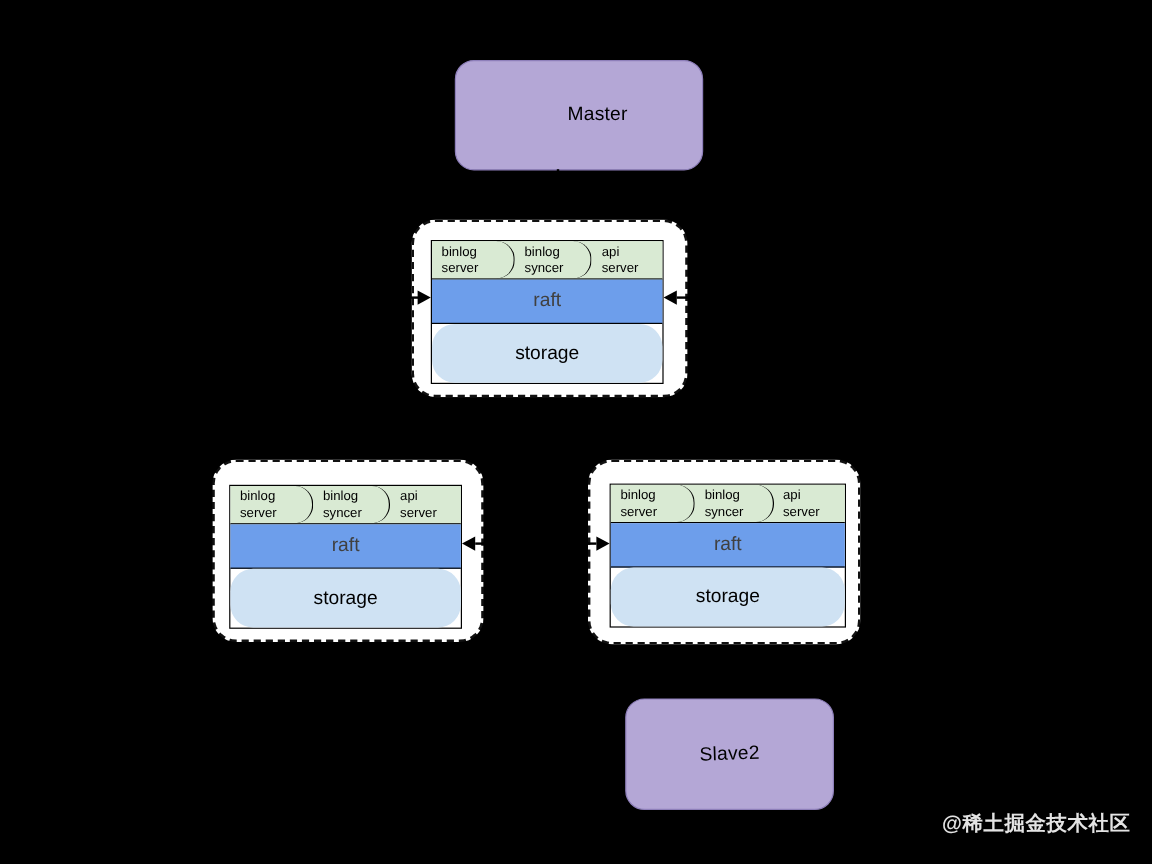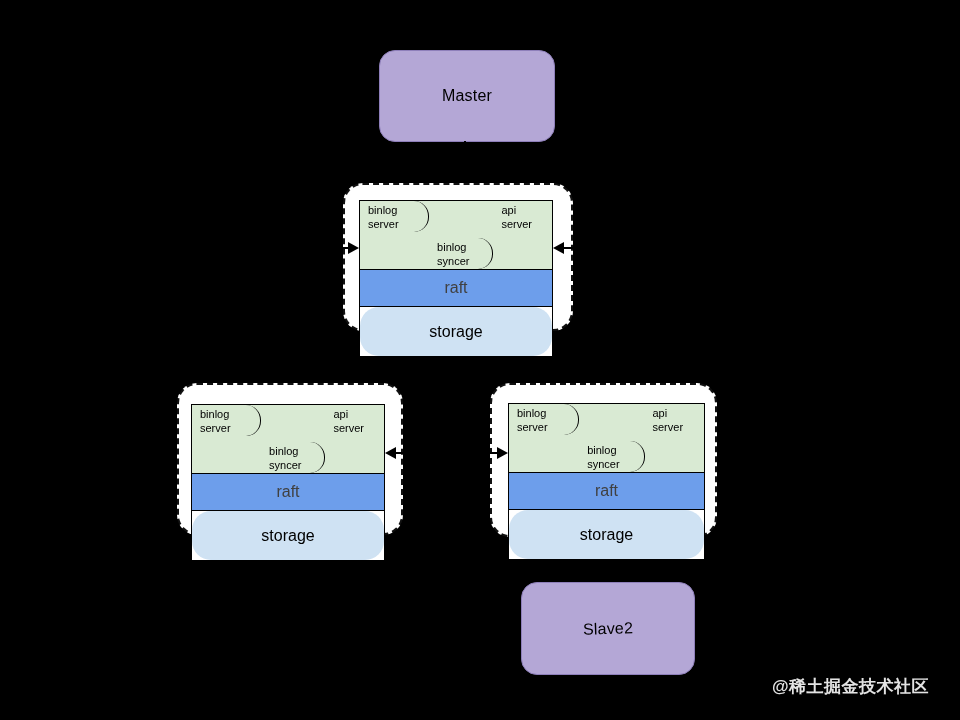--- a/index.html
+++ b/index.html
@@ -57,21 +57,21 @@
     padding: 2px 4px 2px 8px;
     font-size: 11px;
     line-height: 14px;
     color: #000000;
     border-right: 1.5px solid #000000;
     height: 31px;
     overflow: hidden;
     border-radius: 15px;
   }
   .svc-cell.c1 { width: 36%; }
-  .svc-cell.c2 { width: 33.5%; margin-top: 37px; }
+  .svc-cell.c2 { width: 33.5%; }
   .svc-cell.c3 { width: 30.5%; border-right: none; }
   .raft-row {
     height: 37px;
     background: #6d9eeb;
     border-bottom: 1.5px solid #000000;
     box-sizing: border-box;
     display: flex;
     align-items: center;
     justify-content: center;
     font-size: 16px;
@@ -106,33 +106,34 @@
     position: absolute; width: 0; height: 0;
     border-top: 6px solid transparent;
     border-bottom: 6px solid transparent;
     border-right: 11px solid #000000;
   }
   .watermark {
     position: absolute;
     left: 772px;
     top: 675px;
     width: 170px;
+    text-align: right;
     color: #e3e3e3;
     font-size: 17px;
     font-weight: bold;
     letter-spacing: 0.5px;
   }
   .tilt { transform: rotate(-2deg); }
 </style>
 </head>
 <body>
 
 <div class="stage">
 
-  <div class="role-box" style="left:379px; top:50px; width:174px; height:90px;">
+  <div class="role-box" style="left:379px; top:50px; width:174px; height:90px;padding-left:31px;">
     <span>Master</span>
   </div>
 
   <div class="shaft-v" style="left:464px; top:141px; height:50px;"></div>
   <div class="head-down" style="left:459px; top:190px;"></div>
 
   <div class="node-container" style="left:343px; top:183px; width:230px; height:148px;"></div>
   <div class="stack-table" style="left:359px; top:200px; width:194px;">
     <div class="svc-row">
       <div class="svc-cell c1">binlog server</div>

